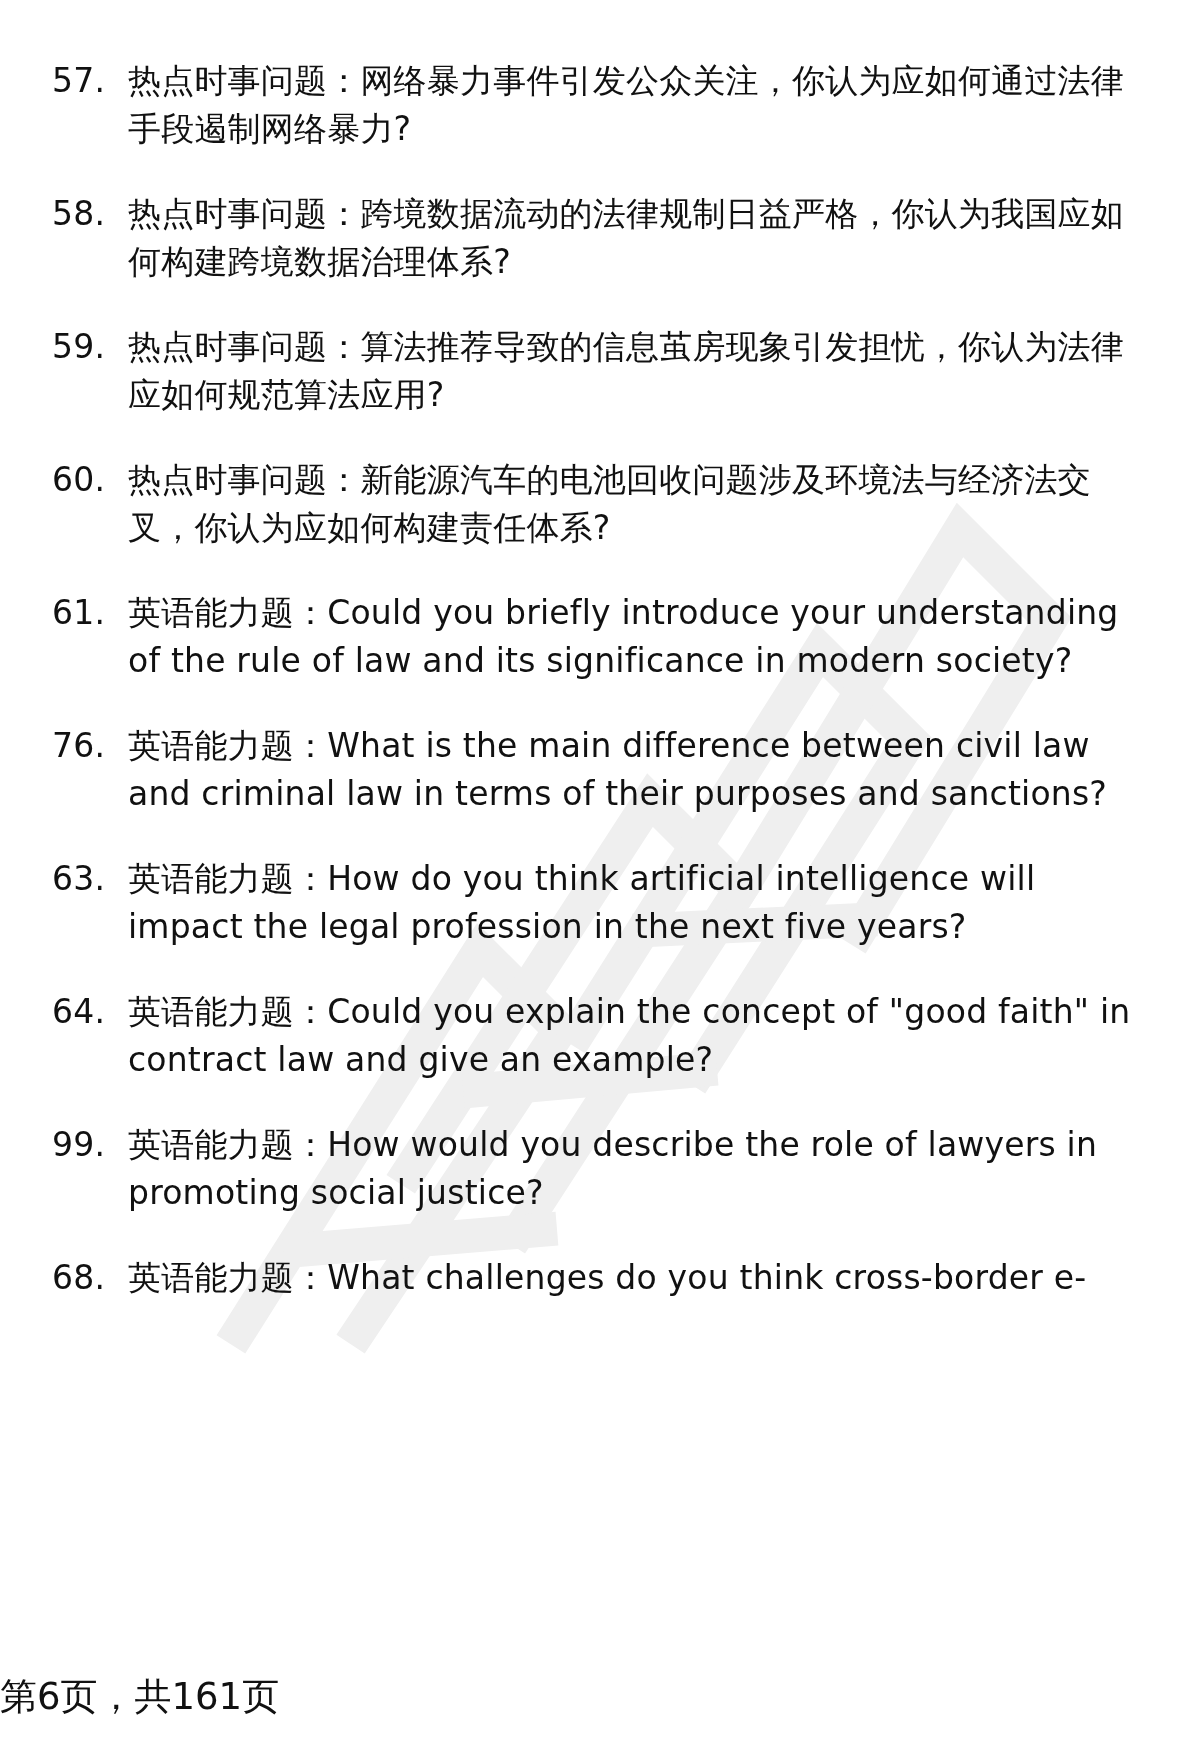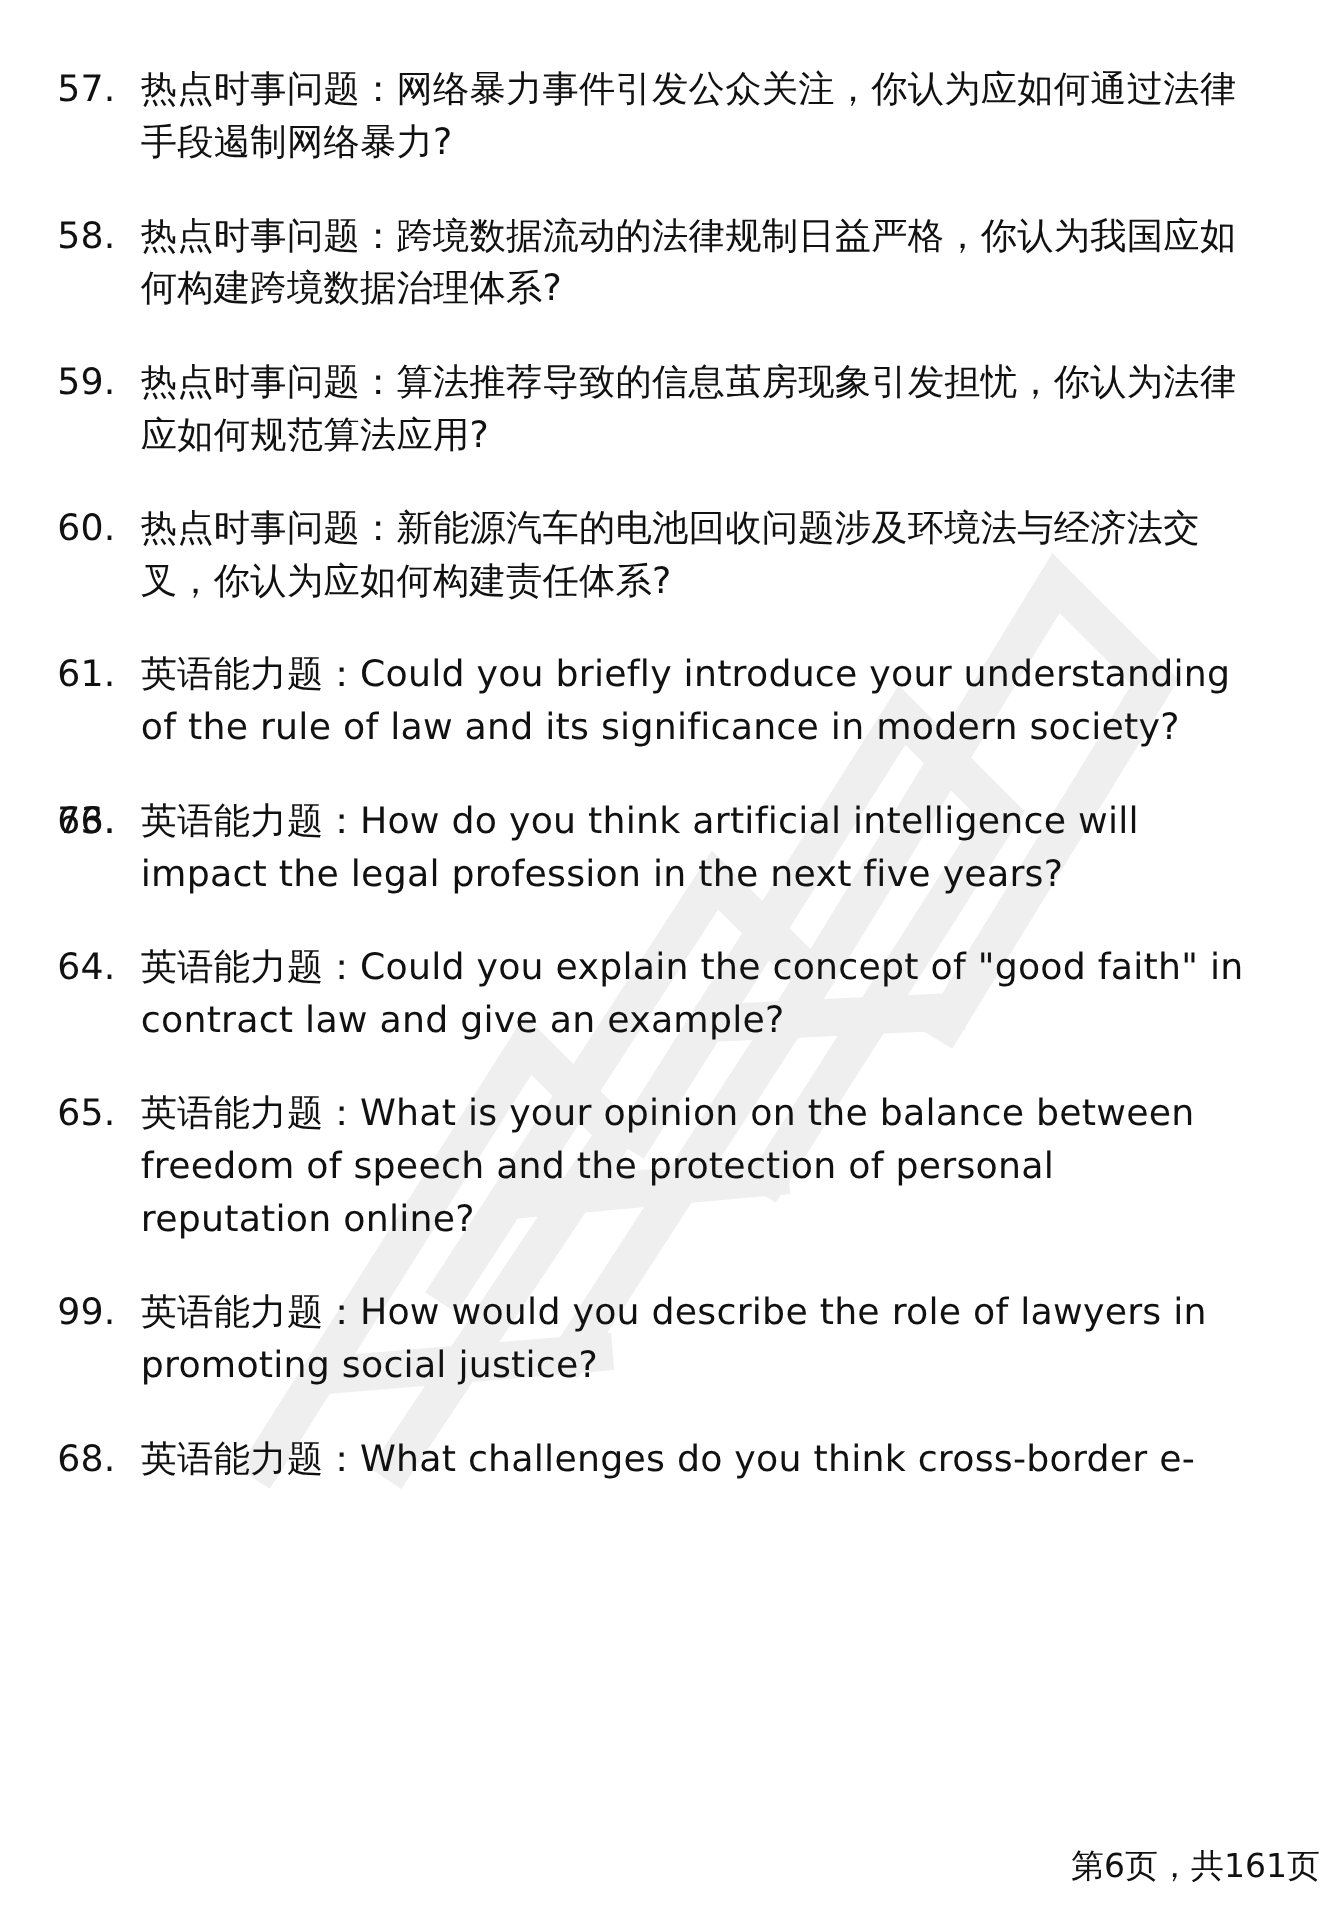--- a/index.html
+++ b/index.html
@@ -56,22 +56,22 @@
       top: 0;
     }
     .qtext {
       display: block;
     }
     .footer {
       position: absolute;
       left: 0;
       top: 1677px;
       width: 1200px;
-      text-align: right;
-      font-size: 30px;
+      text-align: left;
+      font-size: 37px;
       line-height: 40px;
       z-index: 1;
     }
   </style>
 </head>
 <body>
 
 <div class="page">
 
   <svg class="watermark" viewBox="0 0 900 900" xmlns="http://www.w3.org/2000/svg">
@@ -102,32 +102,29 @@
     <li class="qitem">
       <span class="qnum">60.</span>
       <span class="qtext"><span>热点时事问题：</span><span>新能源汽车的电池回收问题涉及环境法与经济法交叉，你认为应如何构建责任体系?</span></span>
     </li>
     <li class="qitem">
       <span class="qnum">61.</span>
       <span class="qtext"><span>英语能力题：</span><span>Could you briefly introduce your understanding of the rule of law and its significance in modern society?</span></span>
     </li>
     <li class="qitem">
       <span class="qnum">76.</span>
+      <span class="qtext"><span>英语能力题：</span><span>What is the main difference between civil law and criminal law in terms of their purposes and sanctions?</span></span>
     </li>
     <li class="qitem">
       <span class="qnum">63.</span>
       <span class="qtext"><span>英语能力题：</span><span>How do you think artificial intelligence will impact the legal profession in the next five years?</span></span>
     </li>
     <li class="qitem">
       <span class="qnum">64.</span>
       <span class="qtext"><span>英语能力题：</span><span>Could you explain the concept of "good faith" in contract law and give an example?</span></span>
-    </li>
-    <li class="qitem">
-      <span class="qnum">65.</span>
-      <span class="qtext"><span>英语能力题：</span><span>What is your opinion on the balance between freedom of speech and the protection of personal reputation online?</span></span>
     </li>
     <li class="qitem">
       <span class="qnum">99.</span>
       <span class="qtext"><span>英语能力题：</span><span>How would you describe the role of lawyers in promoting social justice?</span></span>
     </li>
     <li class="qitem">
       <span class="qnum">68.</span>
       <span class="qtext"><span>英语能力题：</span><span>What challenges do you think cross-border e-</span></span>
     </li>
   </ol>

